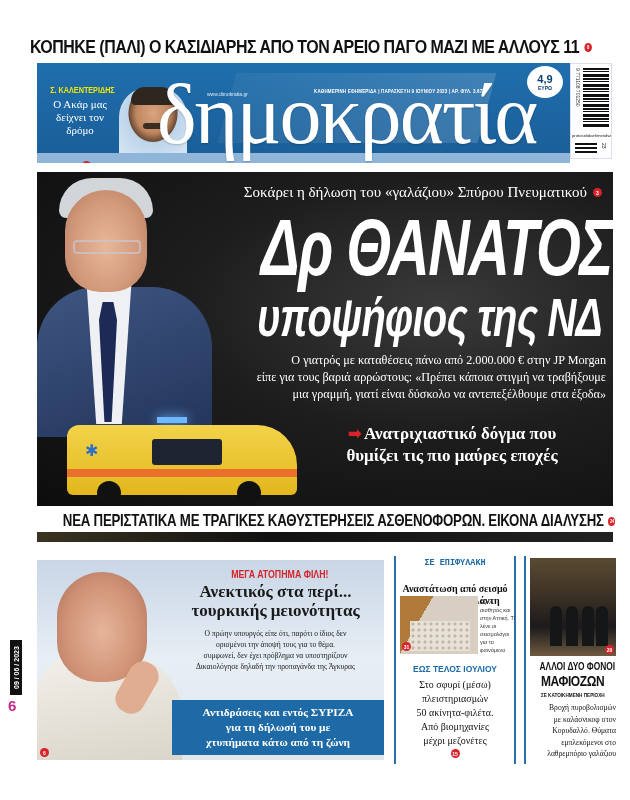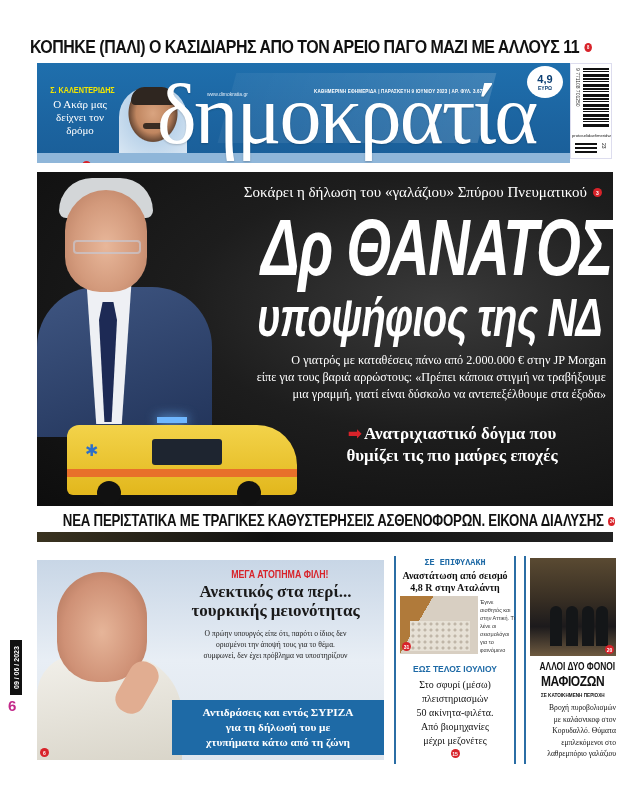--- a/index.html
+++ b/index.html
@@ -106,21 +106,21 @@
   .sl-photo .coat { position: absolute; left: 0; top: 95px; width: 145px; height: 110px; background: linear-gradient(170deg, #f2f0ea, #d8d4c8); border-radius: 40px 60px 0 0; }
   .sl-photo .hand { position: absolute; left: 85px; top: 100px; width: 30px; height: 55px; background: #e1ad91; border-radius: 14px; transform: rotate(30deg); }
   .sl-kicker { position: absolute; left: 140px; top: 8px; width: 205px; text-align: center; font-family: "Liberation Sans", sans-serif; font-weight: bold; font-size: 11px; color: #d8232a; }
   .sl-title { position: absolute; left: 130px; top: 22px; width: 217px; text-align: center; font-weight: bold; font-size: 17px; line-height: 19px; color: #1a1a1a; }
   .sl-body { position: absolute; left: 130px; top: 68px; width: 217px; text-align: center; font-size: 7.6px; line-height: 11px; color: #1a1a1a; }
   .sl-box { position: absolute; left: 135px; top: 140px; width: 212px; height: 55px; background: #1e6aa6; color: #fff; text-align: center; font-weight: bold; font-size: 11.3px; line-height: 15px; padding-top: 5px; }
 
   
   .col-mid { position: absolute; left: 394px; top: 556px; width: 122px; height: 208px; border-left: 2px solid #2b6ea5; border-right: 2px solid #2b6ea5; }
   .cm-kicker { font-family: Liberation Mono, monospace; font-weight: bold; font-size: 8.5px; color: #1e6aa6; text-align: center; margin-top: 2px; }
-  .cm-title { font-weight: bold; font-size: 10px; line-height: 12px; text-align: center; margin-top: 2px; }
+  .cm-title { font-weight: bold; font-size: 10px; line-height: 12px; text-align: center; margin-top: 15px; }
   .cm-photo { position: absolute; left: 4px; top: 40px; width: 78px; height: 58px; background: linear-gradient(120deg, #b07a3a 0 30%, #d8cfc2 30% 100%); }
   .cm-photo .rubble { position: absolute; left: 10px; top: 25px; width: 60px; height: 30px; background: radial-gradient(circle, #c0b6a8 1px, transparent 2px) 0 0/6px 6px, #e7e1d6; }
   .cm-side { position: absolute; left: 84px; top: 42px; width: 36px; font-family: "Liberation Sans", sans-serif; font-size: 5.5px; line-height: 8px; color: #333; }
   .cm-kicker2 { position: absolute; left: 0; top: 108px; width: 100%; font-family: "Liberation Sans", sans-serif; font-weight: bold; font-size: 8.5px; color: #1e6aa6; text-align: center; }
   .cm-body2 { position: absolute; left: 0; top: 122px; width: 100%; text-align: center; font-size: 10px; line-height: 14px; }
 
   
   .col-right { position: absolute; left: 524px; top: 556px; width: 94px; height: 208px; border-left: 2px solid #2b6ea5; }
   .cr-photo { position: absolute; left: 4px; top: 2px; width: 86px; height: 98px; background: linear-gradient(180deg, #5a4a32 0%, #3a3024 40%, #1c1a1c 70%, #6e5a40 100%); }
   .cr-photo .p { position: absolute; bottom: 10px; width: 12px; height: 40px; background: #141618; border-radius: 6px 6px 0 0; }
@@ -218,20 +218,21 @@
   </div>
   <div class="sl-kicker"><span class="narrow">ΜΕΓΑ ΑΤΟΠΗΜΑ ΦΙΛΗ!</span></div>
   <div class="sl-title">
     <div>Ανεκτικός στα περί...</div>
     <div>τουρκικής μειονότητας</div>
   </div>
   <div class="sl-body">
     <div>Ο πρώην υπουργός είπε ότι, παρότι ο ίδιος δεν</div>
     <div>ορισμένοι την άποψή τους για το θέμα.</div>
     <div>συμφωνεί, δεν έχει πρόβλημα να υποστηρίζουν</div>
+    <div>Δικαιολόγησε δηλαδή την προπαγάνδα της Άγκυρας</div>
   </div>
   <div class="sl-box">
     <div>Αντιδράσεις και εντός ΣΥΡΙΖΑ</div>
     <div>για τη δήλωσή του με</div>
     <div>χτυπήματα κάτω από τη ζώνη</div>
   </div>
   <span class="pg-dot" style="position:absolute;left:3px;top:188px;margin:0">6</span>
 </div>
 
 <div class="col-mid">

